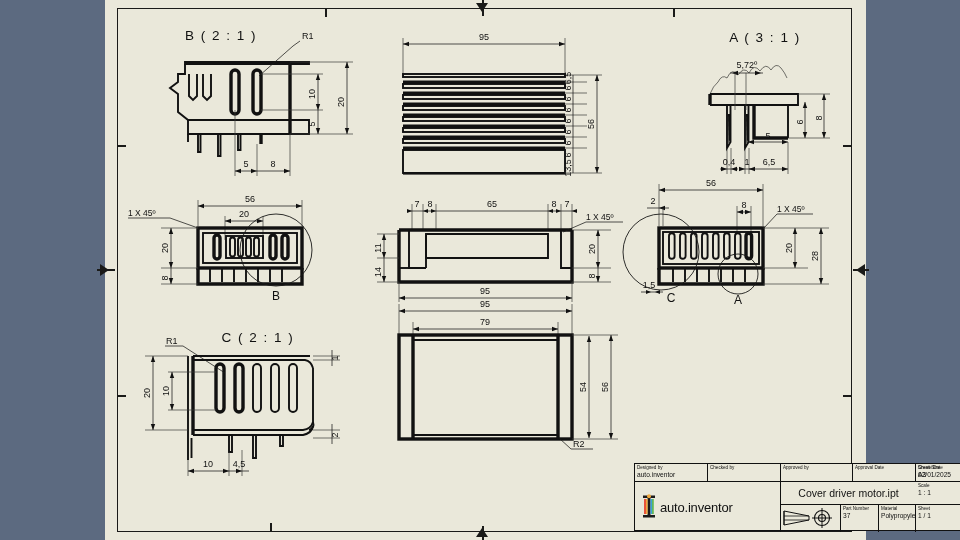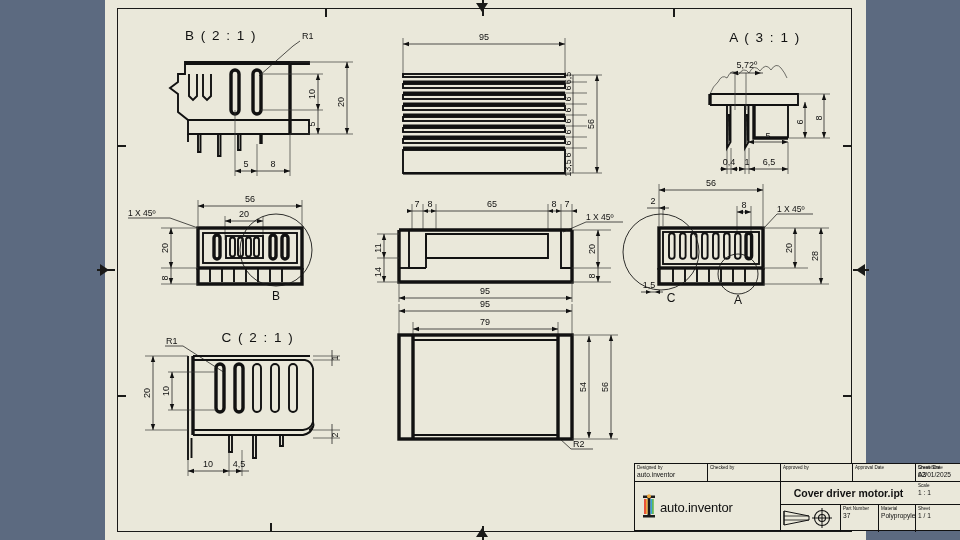--- a/index.html
+++ b/index.html
@@ -52,21 +52,21 @@
   
   #titleblock{
     position:absolute;left:529px;top:463px;width:333px;height:68px;
     border:1.4px solid #111;box-sizing:border-box;background:#eae8da;
   }
   #titleblock .cell{position:absolute;box-sizing:border-box;border-right:1px solid #111;border-bottom:1px solid #111;overflow:hidden;}
   #titleblock .lab{font-size:4.6px;line-height:6px;padding:1px 0 0 2px;color:#111;white-space:nowrap;}
   #titleblock .val{font-size:6.6px;line-height:8px;padding:0 0 0 2px;color:#111;white-space:nowrap;}
   #titleblock .nob{border-right:none;}
   #titleblock .nobb{border-bottom:none;}
-  .tcenter{display:flex;align-items:center;justify-content:center;height:100%;font-weight:bold;}
+  .tcenter{display:flex;align-items:center;justify-content:center;height:100%;}
   #logo{display:flex;align-items:center;gap:3px;height:100%;padding-left:6px;}
   #logotext{font-size:13px;color:#111;letter-spacing:-0.2px;}
   #docname{font-size:10.5px;color:#111;}
 </style>
 </head>
 <body>
 
 <div id="stage">
   <div id="sheet">
 

